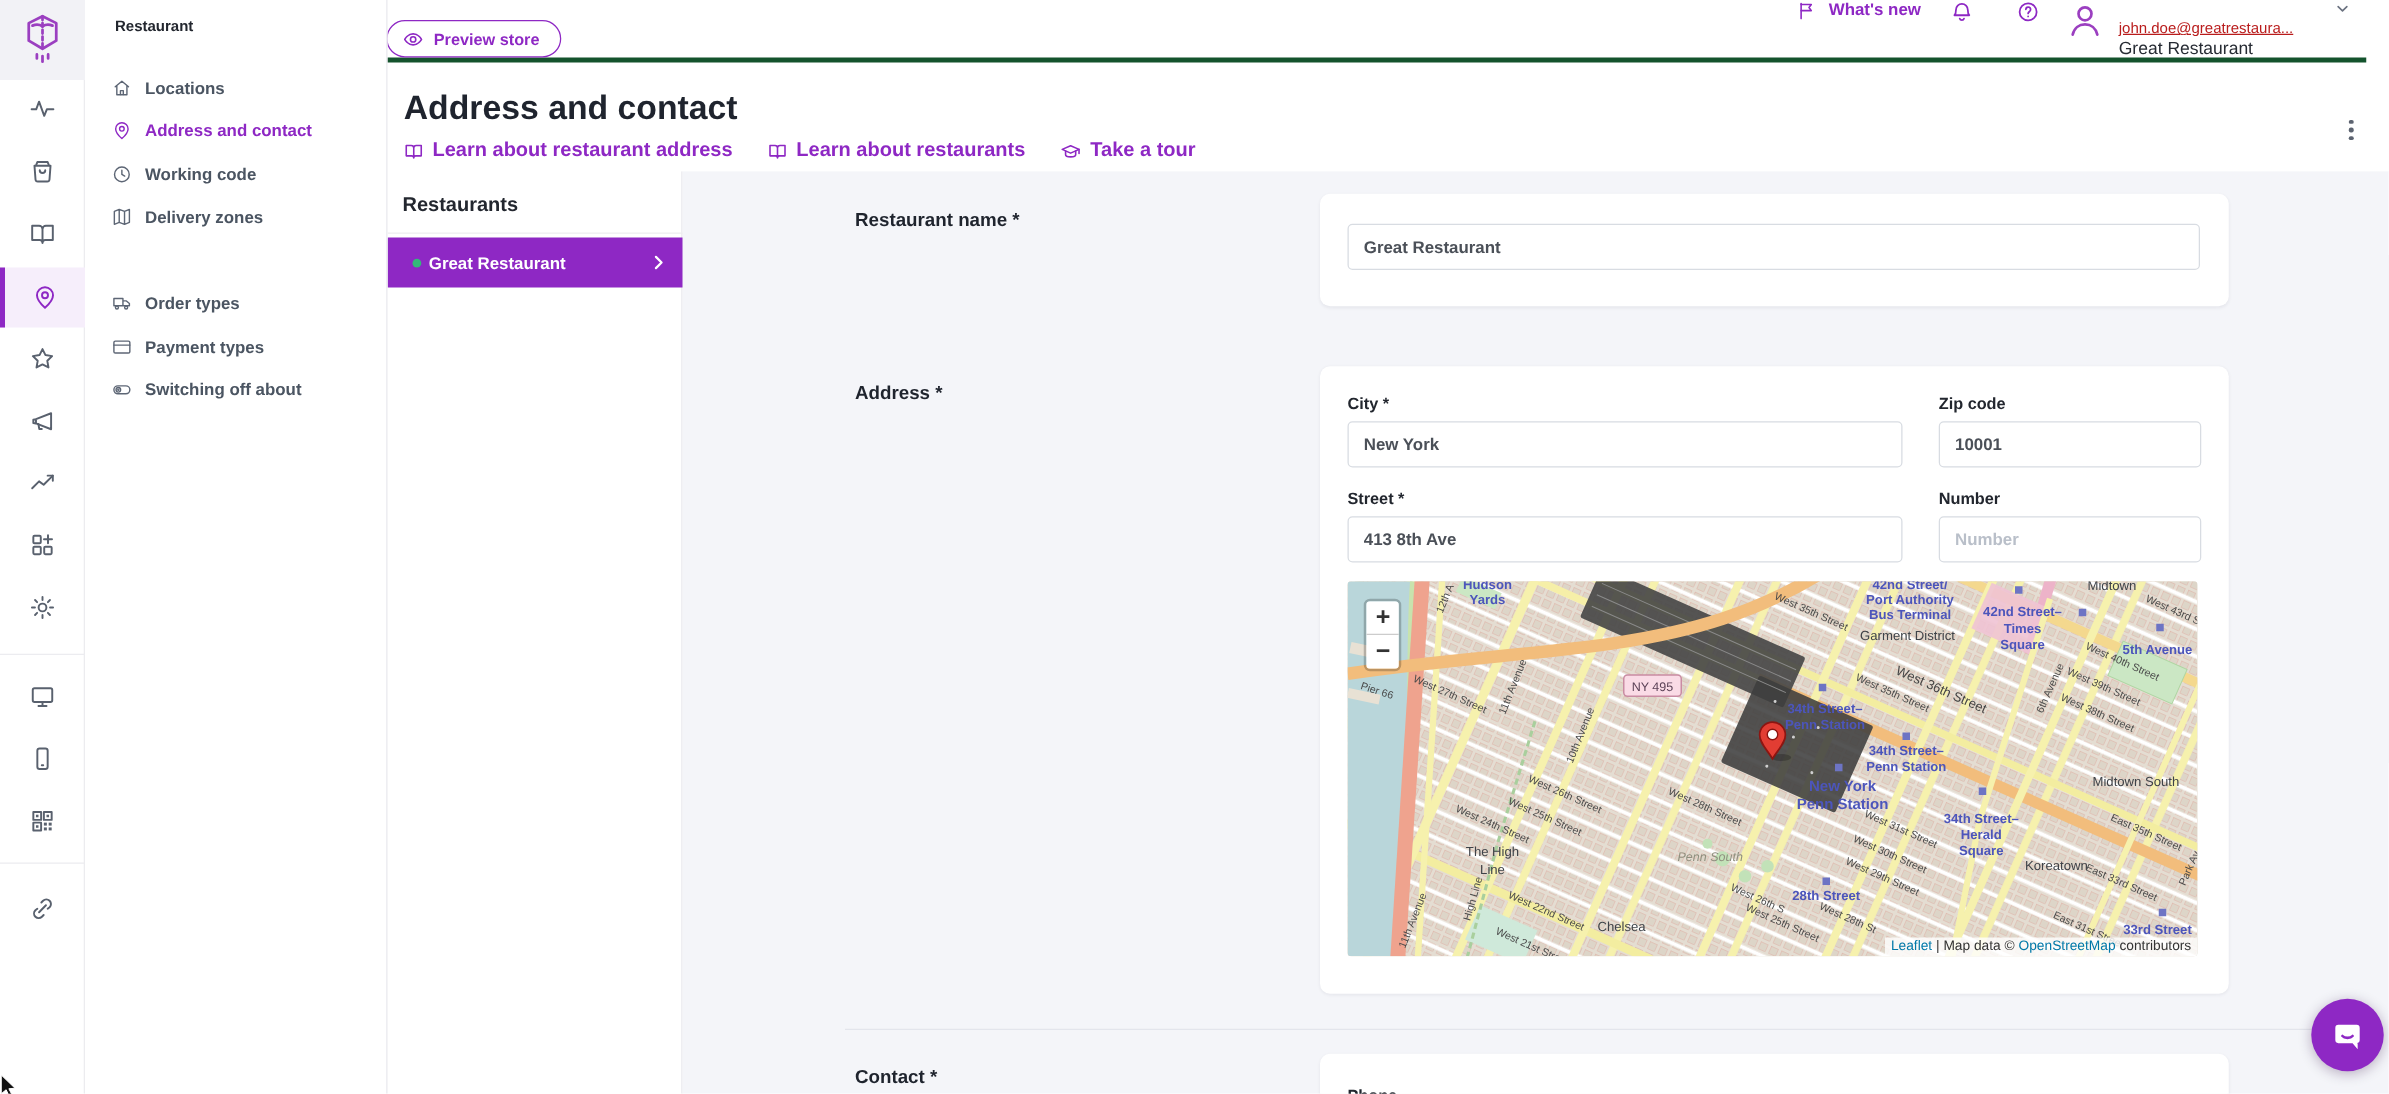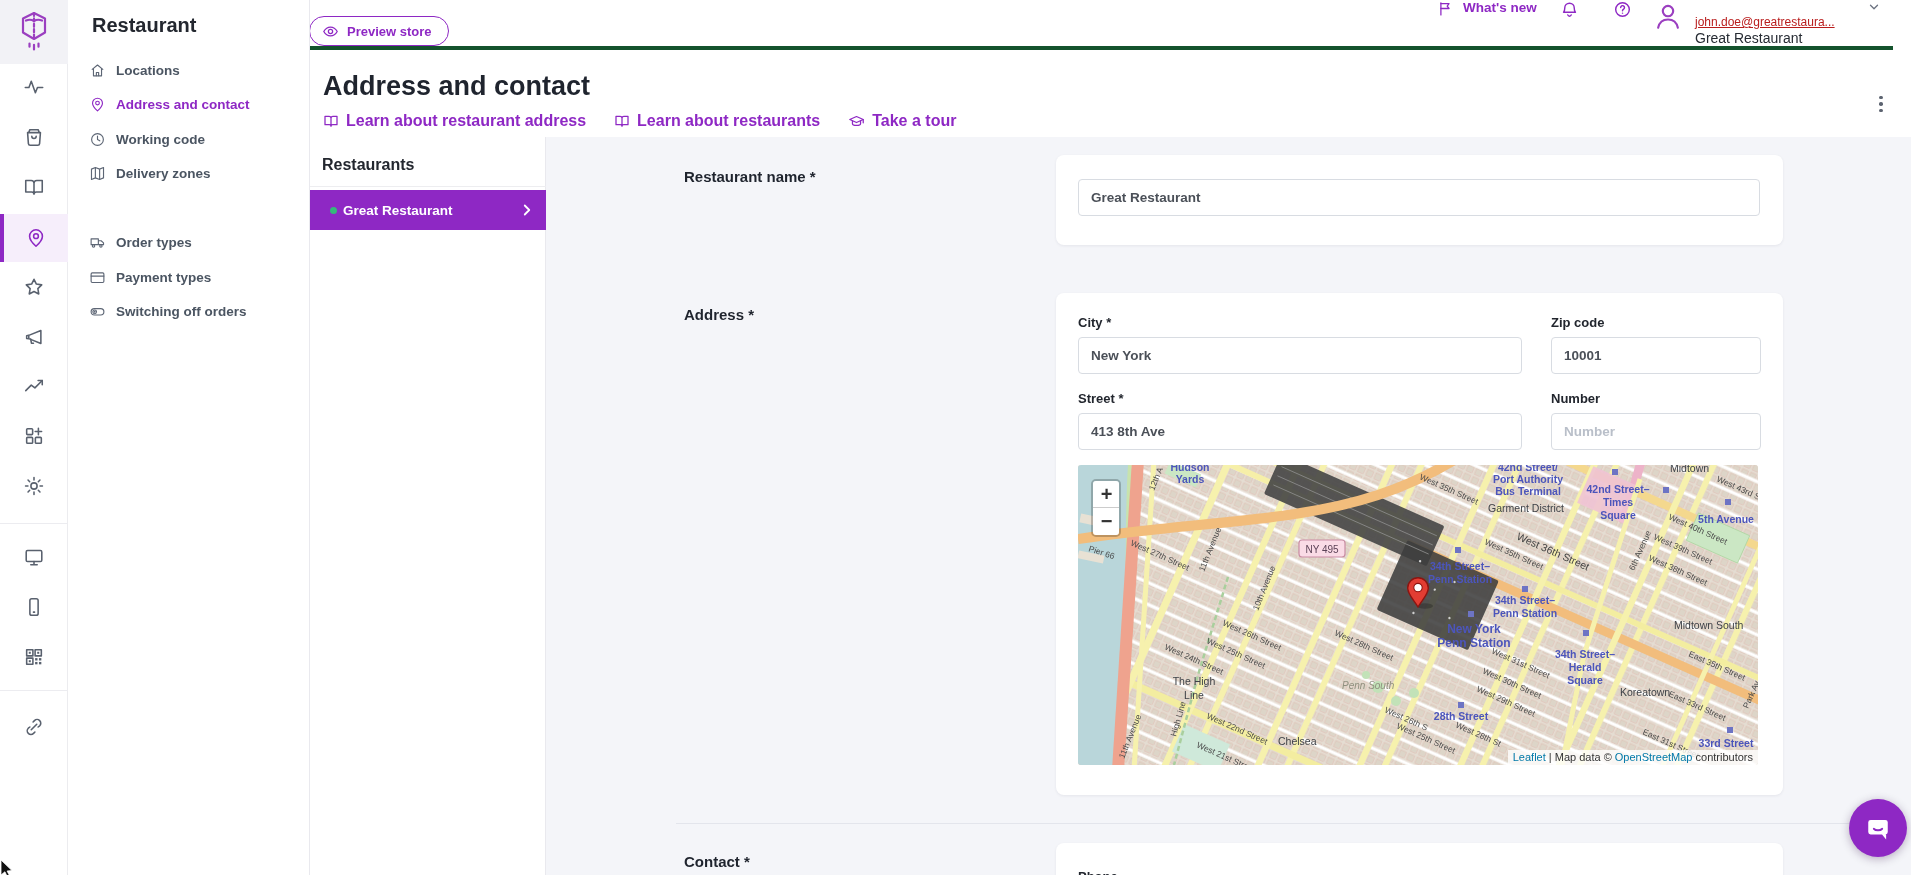--- a/index.html
+++ b/index.html
@@ -15,21 +15,21 @@
   .rail-item { position:absolute; left:0; width:68px; height:44px; display:flex;
     align-items:center; justify-content:center; cursor:pointer; }
   .rail-item.active { height:48px; background:#f6eefb; border-left:4px solid #8e28c4; }
   .rail-div { position:absolute; left:0; width:68px; border-top:1px solid #ececf0; }
   .ric { stroke:#59616e; fill:none; stroke-width:1.7; stroke-linecap:round; stroke-linejoin:round; }
   .ric-purple { stroke:#8e28c4; }
 
   
   #sidebar { position:absolute; left:68px; top:0; width:242px; height:875px; background:#fff;
     border-right:1px solid #e9e9ee; z-index:25; }
-  .sb-title { position:absolute; left:24px; top:14px; font-size:20px; font-weight:bold; color:#23272f; }
+  .sb-title { position:absolute; left:24px; top:14px; font-size:12px; font-weight:bold; color:#23272f; }
   .nav-item { position:absolute; left:0; width:242px; height:34px; display:flex; align-items:center;
     padding-left:21px; gap:10px; cursor:pointer; color:#4b5562; font-size:13.5px; font-weight:bold; }
   .nav-item .nic { stroke:#5d6675; fill:none; stroke-width:1.6; stroke-linecap:round; stroke-linejoin:round; }
   .nav-item.active { color:#8e28c4; }
   .nav-item.active .nic { stroke:#8e28c4; }
 
   
   #topbar { position:absolute; left:292px; top:0; width:1601px; height:50px; background:#fff;
     border-bottom:4px solid #14532d; z-index:20; }
   .preview-btn { position:absolute; left:17px; top:16px; height:30px; padding:0 16px 0 12px;
@@ -247,21 +247,21 @@
           <path d="M3 10h18"></path>
         </svg>
       <span>Payment types</span>
     </div>
     <div class="nav-item" style="top:294.5px">
       <svg width="17" height="17" viewBox="0 0 24 24" class="nic">
           <rect x="3" y="8" width="18" height="9" rx="4.5"></rect>
           <circle cx="8" cy="12.5" r="2.6"></circle>
           <circle cx="8" cy="12.5" r="0.6"></circle>
         </svg>
-      <span>Switching off orders</span>
+      <span>Switching off about</span>
     </div>
   </nav>
 
   <header id="topbar">
     <button class="preview-btn">
       <svg width="17" height="17" viewBox="0 0 24 24" fill="none" stroke="#8e28c4" stroke-width="1.8" stroke-linecap="round" stroke-linejoin="round">
           <path d="M2.5 12S6 5.8 12 5.8 21.5 12 21.5 12 18 18.2 12 18.2 2.5 12 2.5 12z"></path>
           <circle cx="12" cy="12" r="3"></circle>
         </svg>
       <span>Preview store</span>

